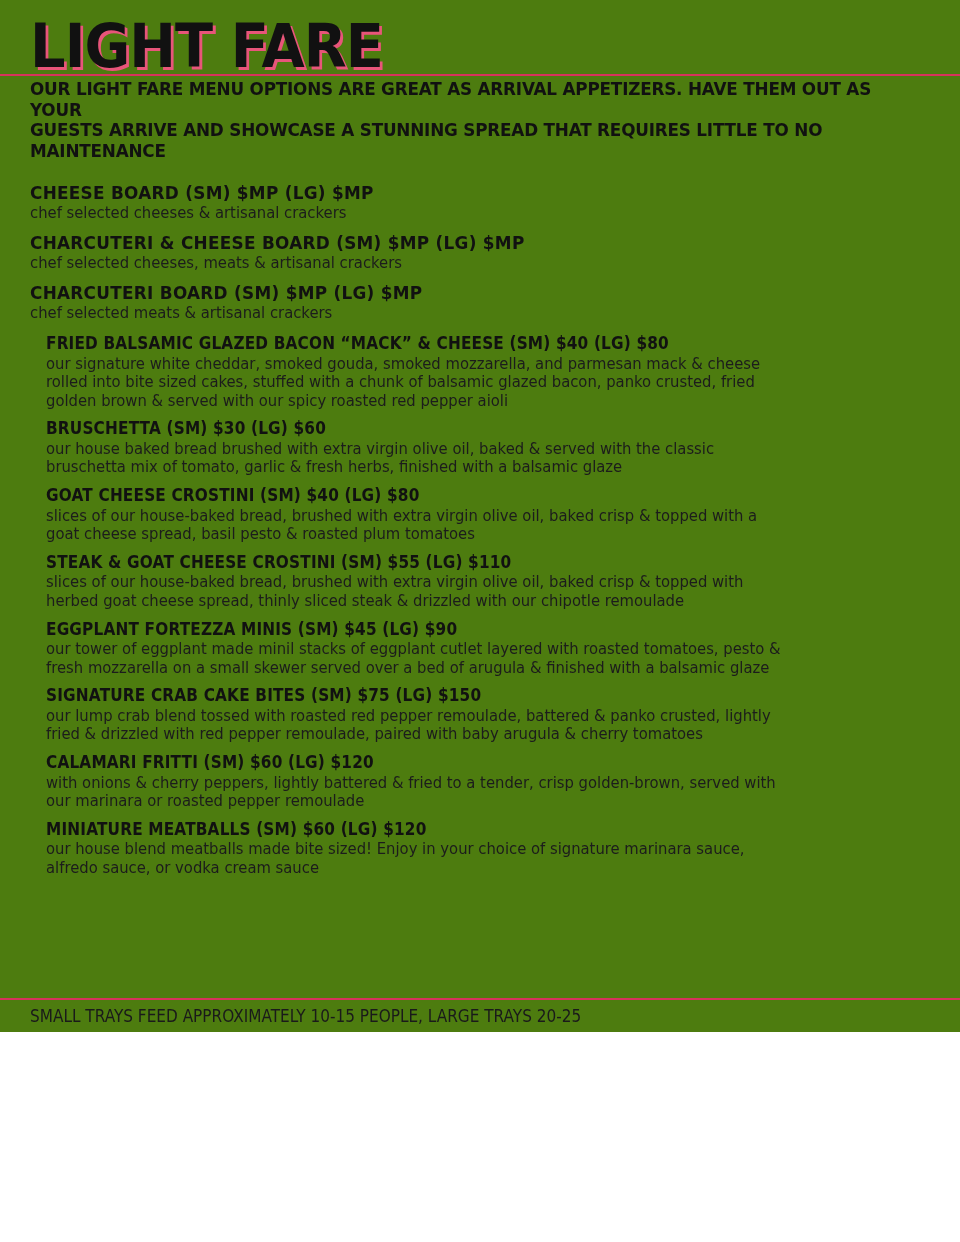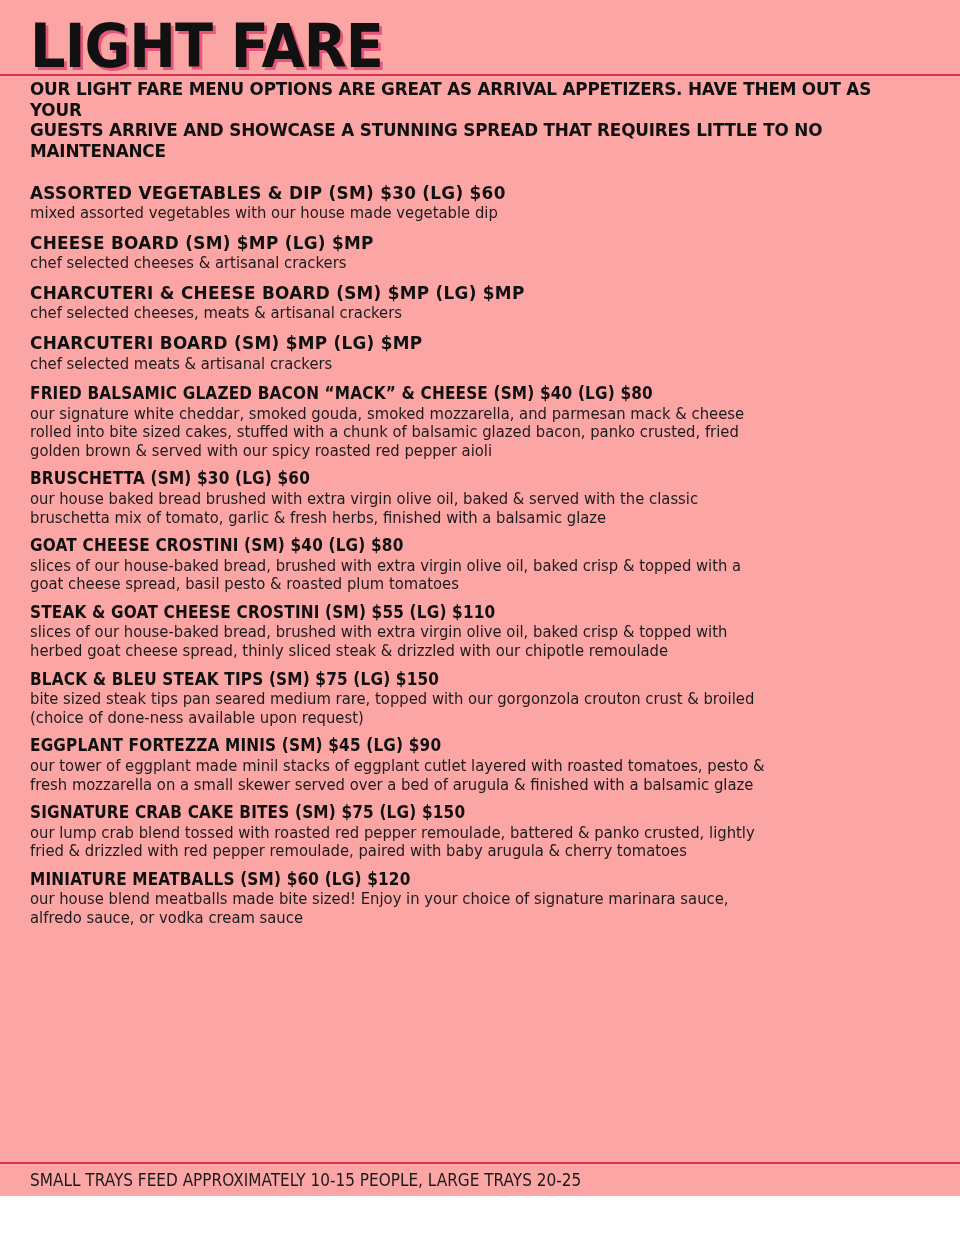--- a/index.html
+++ b/index.html
@@ -7,22 +7,22 @@
     padding: 0;
     background: #ffffff;
   }
   body {
     font-family: "Liberation Sans", sans-serif;
     color: #1a1a1a;
   }
   #page {
     position: relative;
     width: 960px;
-    height: 1196px;
-    background: #fca5a5;
+    height: 1032px;
+    background: #4d7c0f;
     overflow: hidden;
     box-sizing: border-box;
   }
 
   
   .header {
     position: relative;
     padding: 18px 0 0 30px;
   }
   .menu-title {
@@ -64,20 +64,21 @@
 
   
   .menu-body {
     padding: 22px 22px 0 30px;
   }
   .menu-item {
     margin-bottom: 11px;
   }
   .menu-item.tight {
     margin-bottom: 9px;
+    margin-left: 16px;
   }
   .item-head {
     font-family: "DejaVu Sans", sans-serif;
     font-weight: 700;
     font-size: 17px;
     line-height: 1.15;
     letter-spacing: 0.1px;
     color: #111111;
     white-space: nowrap;
     margin: 0 0 1px 0;
@@ -148,26 +149,20 @@
     <h1 class="menu-title">LIGHT FARE</h1>
     <div class="rule-top"></div>
     <div class="subtitle" id="subtitle">
         <div>OUR LIGHT FARE MENU OPTIONS ARE GREAT AS ARRIVAL APPETIZERS. HAVE THEM OUT AS YOUR</div>
         <div>GUESTS ARRIVE AND SHOWCASE A STUNNING SPREAD THAT REQUIRES LITTLE TO NO MAINTENANCE</div>
       </div>
   </div>
 
   <div class="menu-body" id="menu-body">
       <div class="menu-item">
-        <div class="item-head wide">ASSORTED VEGETABLES &amp; DIP   (SM) $30   (LG) $60</div>
-        <div class="item-desc">
-          <span class="line">mixed assorted vegetables with our house made vegetable dip</span>
-        </div>
-      </div>
-      <div class="menu-item">
         <div class="item-head wide">CHEESE BOARD   (SM) $MP   (LG) $MP</div>
         <div class="item-desc">
           <span class="line">chef selected cheeses &amp; artisanal crackers</span>
         </div>
       </div>
       <div class="menu-item">
         <div class="item-head wide">CHARCUTERI &amp; CHEESE BOARD   (SM) $MP   (LG) $MP</div>
         <div class="item-desc">
           <span class="line">chef selected cheeses, meats &amp; artisanal crackers</span>
         </div>
@@ -201,38 +196,38 @@
         </div>
       </div>
       <div class="menu-item tight">
         <div class="item-head narrow">STEAK &amp; GOAT CHEESE CROSTINI   (SM) $55   (LG) $110</div>
         <div class="item-desc">
           <span class="line">slices of our house-baked bread, brushed with extra virgin olive oil, baked crisp &amp; topped with</span>
           <span class="line">herbed goat cheese spread, thinly sliced steak &amp; drizzled with our chipotle remoulade</span>
         </div>
       </div>
       <div class="menu-item tight">
-        <div class="item-head narrow">BLACK &amp; BLEU STEAK TIPS   (SM) $75   (LG) $150</div>
-        <div class="item-desc">
-          <span class="line">bite sized steak tips pan seared medium rare, topped with our gorgonzola crouton crust &amp; broiled</span>
-          <span class="line">(choice of done-ness available upon request)</span>
-        </div>
-      </div>
-      <div class="menu-item tight">
         <div class="item-head narrow">EGGPLANT FORTEZZA MINIS   (SM) $45   (LG) $90</div>
         <div class="item-desc">
           <span class="line">our tower of eggplant made minil stacks of eggplant cutlet layered with roasted tomatoes, pesto &amp;</span>
           <span class="line">fresh mozzarella on a small skewer served over a bed of arugula &amp; finished with a balsamic glaze</span>
         </div>
       </div>
       <div class="menu-item tight">
         <div class="item-head narrow">SIGNATURE CRAB CAKE BITES   (SM) $75   (LG) $150</div>
         <div class="item-desc">
           <span class="line">our lump crab blend tossed with roasted red pepper remoulade, battered &amp; panko crusted, lightly</span>
           <span class="line">fried &amp; drizzled with red pepper remoulade, paired with baby arugula &amp; cherry tomatoes</span>
+        </div>
+      </div>
+      <div class="menu-item tight">
+        <div class="item-head narrow">CALAMARI FRITTI   (SM) $60   (LG) $120</div>
+        <div class="item-desc">
+          <span class="line">with onions &amp; cherry peppers, lightly battered &amp; fried to a tender, crisp golden-brown, served with</span>
+          <span class="line">our marinara or roasted pepper remoulade</span>
         </div>
       </div>
       <div class="menu-item tight">
         <div class="item-head narrow">MINIATURE MEATBALLS   (SM) $60   (LG) $120</div>
         <div class="item-desc">
           <span class="line">our house blend meatballs made bite sized! Enjoy in your choice of signature marinara sauce,</span>
           <span class="line">alfredo sauce, or vodka cream sauce</span>
         </div>
       </div>
     </div>

